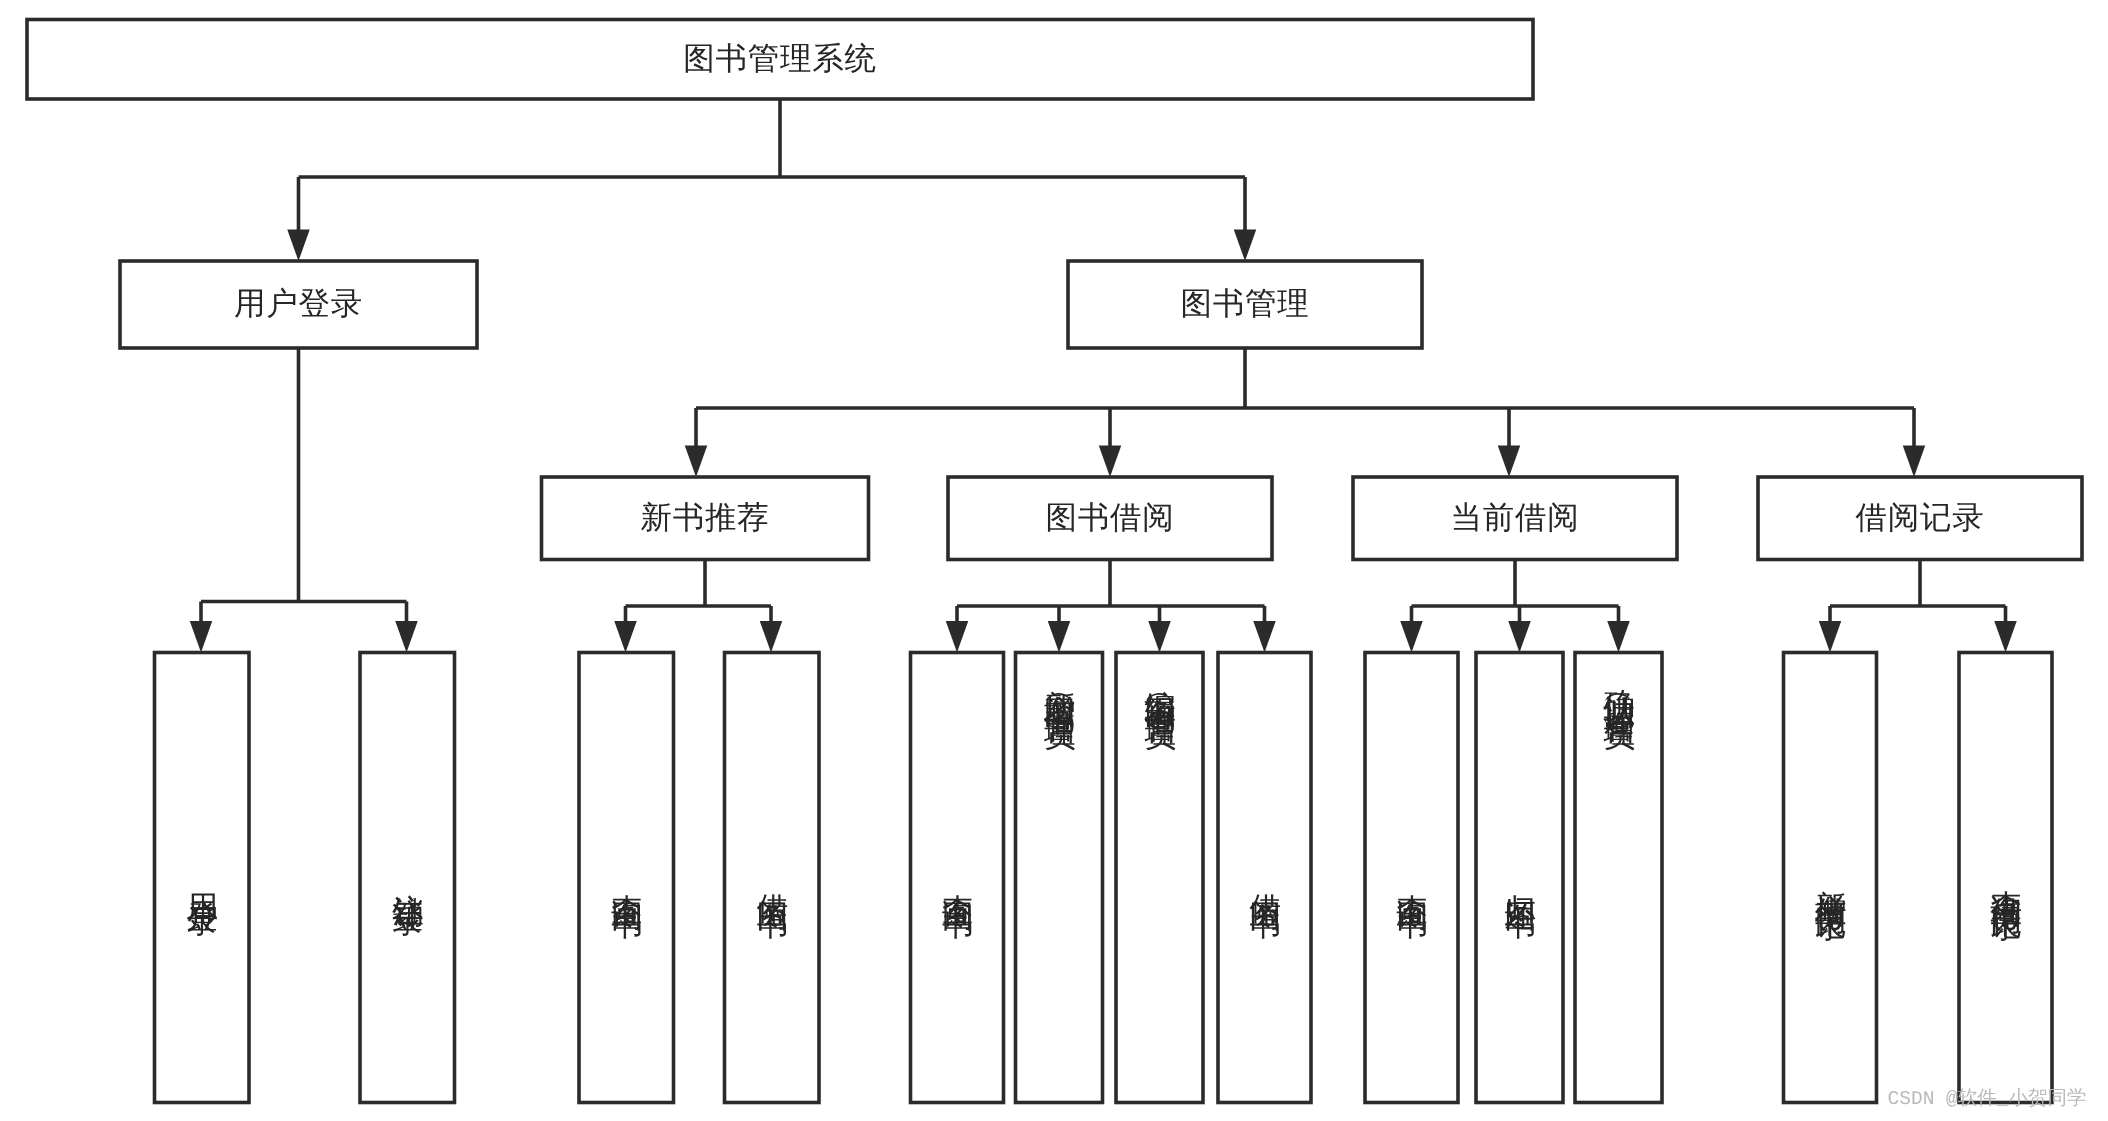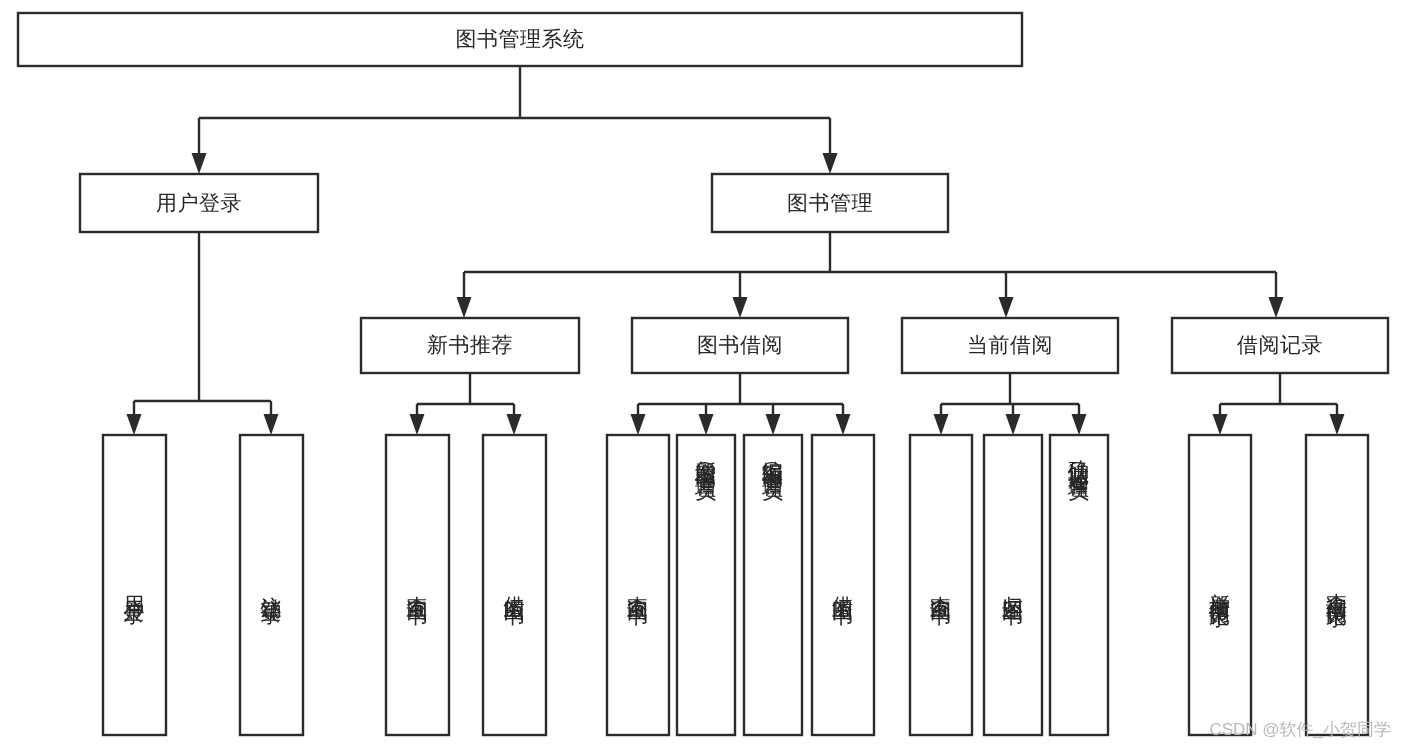--- a/index.html
+++ b/index.html
@@ -65,22 +65,22 @@
     font-size: 21px;
     color: #262626;
     line-height: 1.0;
     letter-spacing: 3px;
     white-space: nowrap;
   }
   .watermark {
     position: absolute;
     right: 14px;
     bottom: 6px;
-    font-family: Liberation Sans, sans-serif;
-    font-size: 17px;
+    font-family: Liberation Mono, monospace;
+    font-size: 13px;
     color: #b9b9b9;
     white-space: nowrap;
     user-select: none;
     margin-top: 10px;
   }
 </style>
 </head>
 <body>
 
 <div id="diagram-root">

